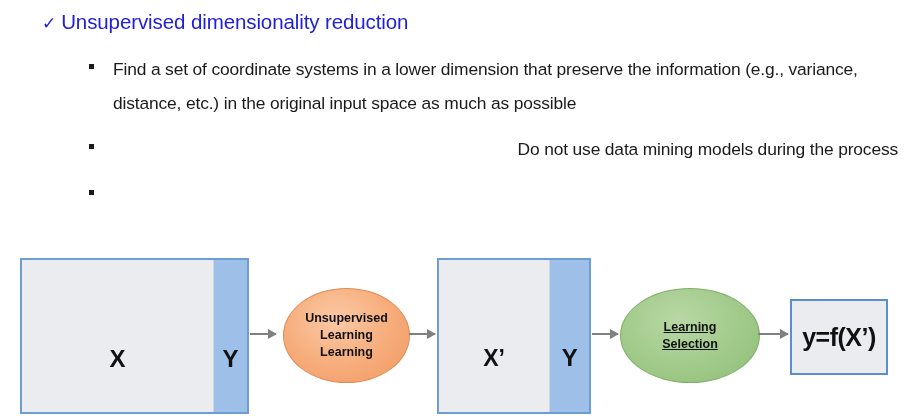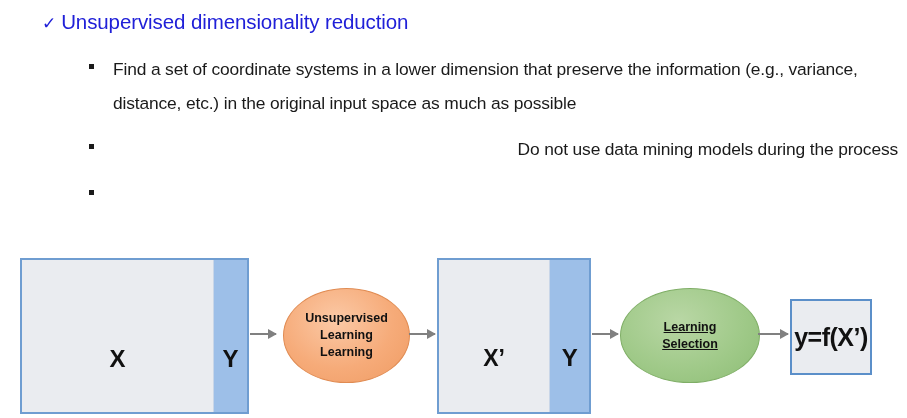--- a/index.html
+++ b/index.html
@@ -119,21 +119,21 @@
     height: 156px;
   }
   #box-xprime .matrix-x { width: 111px; }
   #box-xprime .matrix-y { width: 39px; }
   #box-xprime .matrix-label { position: relative; top: 22px; }
 
   #box-output {
     position: absolute;
     left: 790px;
     top: 299px;
-    width: 82px;
+    width: 98px;
     height: 76px;
     border: 2px solid #5b8fc9;
     background: #eaecf0;
     box-sizing: border-box;
     display: flex;
     align-items: center;
     justify-content: center;
   }
   #box-output .out-label {
     font-size: 25px;

